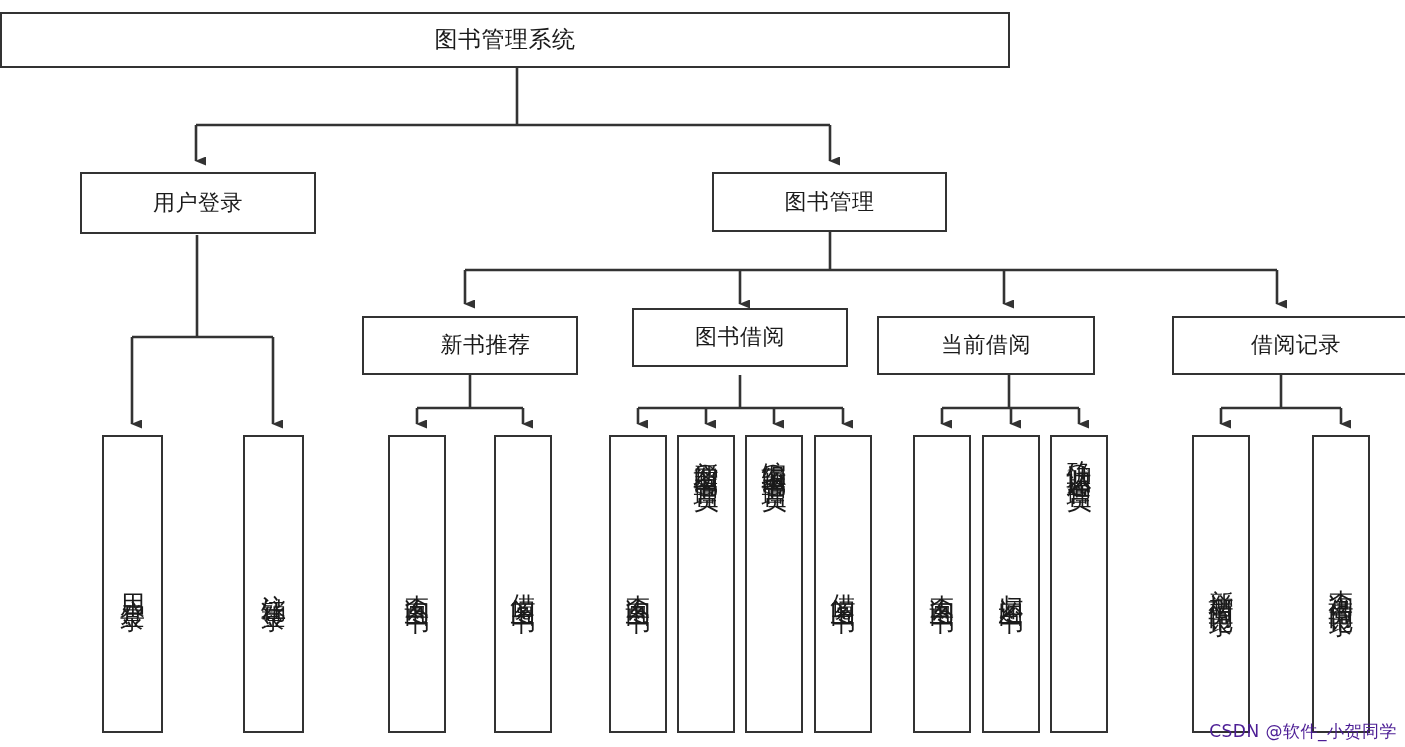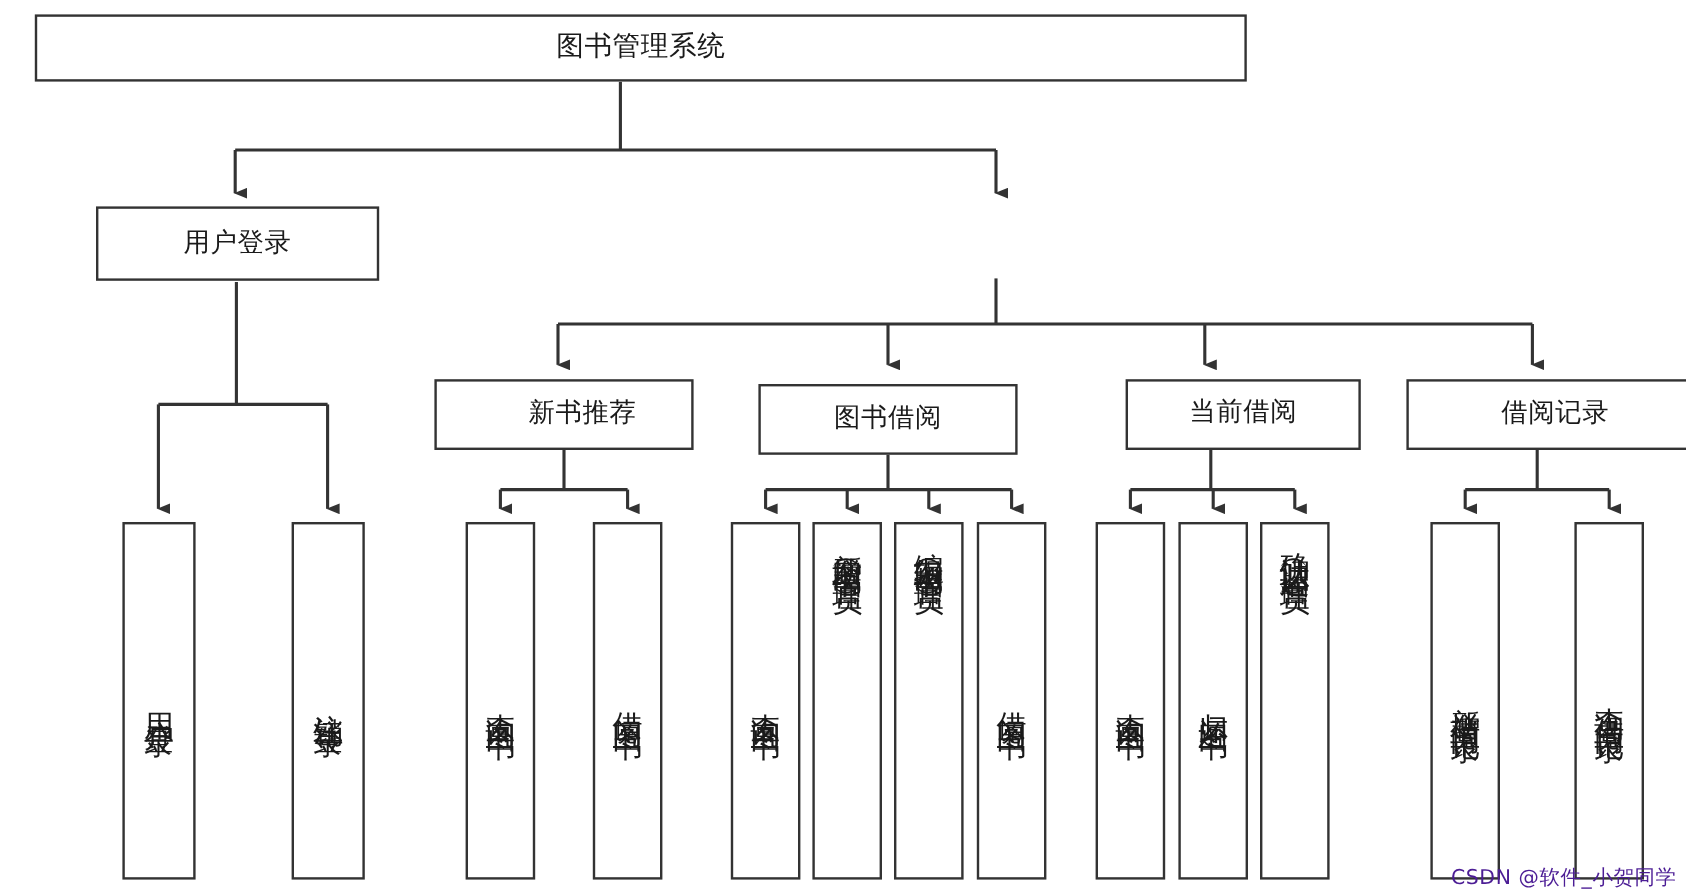--- a/index.html
+++ b/index.html
@@ -130,38 +130,41 @@
       <path d="M 1011,408 L 1011,424" marker-end="url(#arrowhead)"></path>
       <path d="M 1079,408 L 1079,424" marker-end="url(#arrowhead)"></path>
 
       <path d="M 1281,375 L 1281,408"></path>
       <path d="M 1221,408 L 1341,408"></path>
       <path d="M 1221,408 L 1221,424" marker-end="url(#arrowhead)"></path>
       <path d="M 1341,408 L 1341,424" marker-end="url(#arrowhead)"></path>
     </g>
   </svg>
 
-  <div class="node horizontal root" style="left:29px; top:12px; width:1010px; height:56px;">
+  <div class="node horizontal root" style="left:0; top:12px; width:1010px; height:56px;">
     <span class="node-label">图书管理系统</span>
   </div>
 
   <div class="node horizontal" style="left:80px; top:172px; width:236px; height:62px;">
     <span class="node-label">用户登录</span>
   </div>
 
+  <div class="node horizontal" style="left:712px; top:172px; width:235px; height:60px;">
+    <span class="node-label">图书管理</span>
+  </div>
 
   <div class="node horizontal" style="left:362px; top:316px; width:216px; height:59px;padding-left:31px;">
     <span class="node-label">新书推荐</span>
   </div>
 
-  <div class="node horizontal" style="left:632px; top:320px; width:216px; height:59px;">
+  <div class="node horizontal" style="left:632px; top:308px; width:216px; height:59px;">
     <span class="node-label">图书借阅</span>
   </div>
 
-  <div class="node horizontal" style="left:938px; top:316px; width:196px; height:59px;font-family:Liberation Mono, monospace;">
+  <div class="node horizontal" style="left:877px; top:316px; width:218px; height:59px;">
     <span class="node-label">当前借阅</span>
   </div>
 
   <div class="node horizontal" style="left:1172px; top:316px; width:248px; height:59px;">
     <span class="node-label">借阅记录</span>
   </div>
 
   <div class="node vertical" style="left:102px; top:435px; width:61px; height:298px;">
     <span class="node-label">用户登录</span>
   </div>

